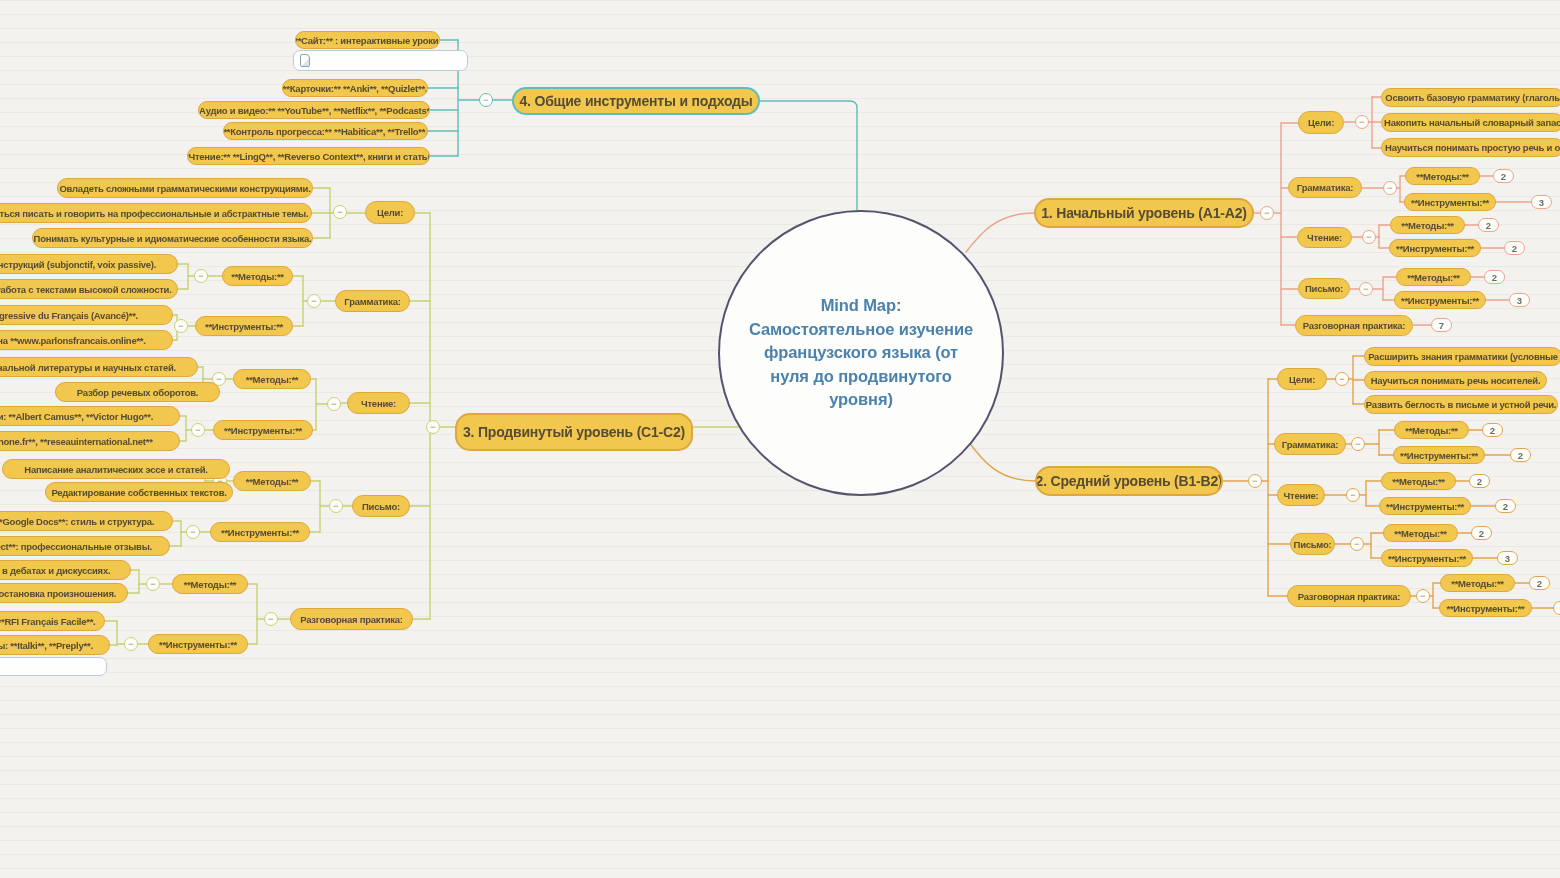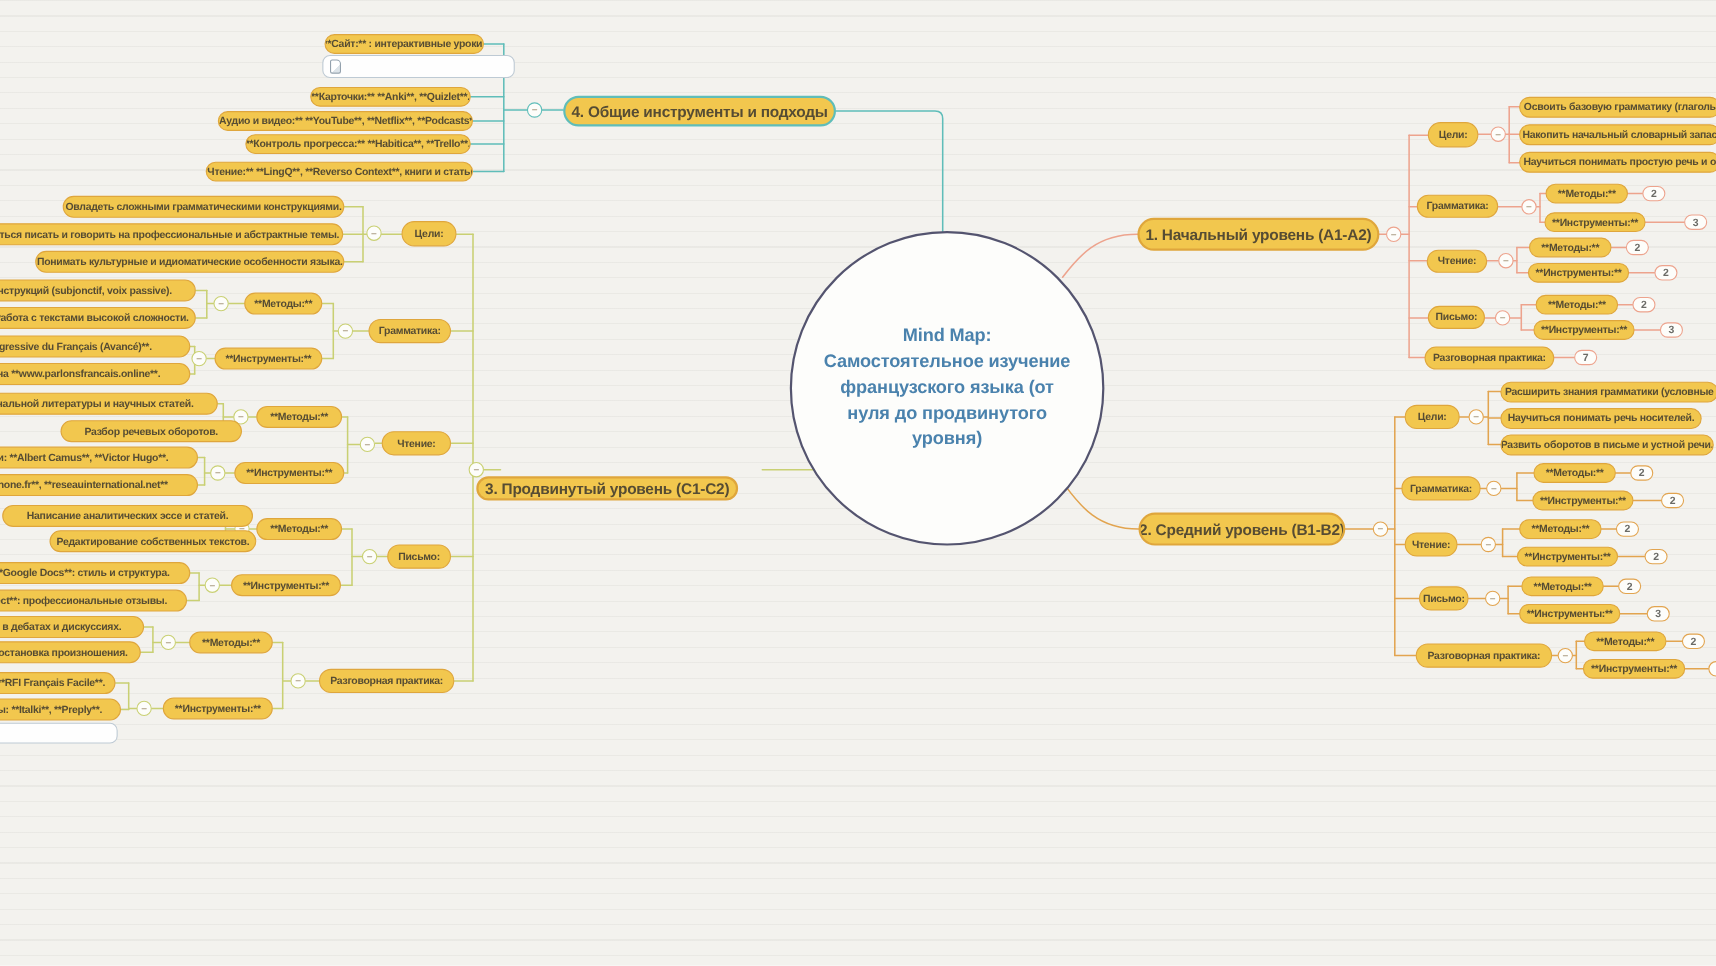--- a/index.html
+++ b/index.html
@@ -334,21 +334,21 @@
       <div class="node collapse" style="left: 1335px; top: 372px; width: 14px; height: 14px; border-color: rgb(226, 164, 79);">
         <span>−</span>
       </div>
       <div class="node pill" style="left: 1364px; top: 347px; width: 198px; height: 19px;">
         <span>Расширить знания грамматики (условные</span>
       </div>
       <div class="node pill" style="left: 1364px; top: 371px; width: 183px; height: 19px;">
         <span>Научиться понимать речь носителей.</span>
       </div>
       <div class="node pill" style="left: 1364px; top: 395px; width: 194px; height: 19px;">
-        <span>Развить оборотов в письме и устной речи.</span>
+        <span>Развить беглость в письме и устной речи.</span>
       </div>
       <div class="node pill" style="left: 1274px; top: 433px; width: 72px; height: 22px;">
         <span>Грамматика:</span>
       </div>
       <div class="node collapse" style="left: 1351px; top: 437px; width: 14px; height: 14px; border-color: rgb(226, 164, 79);">
         <span>−</span>
       </div>
       <div class="node pill" style="left: 1394px; top: 421px; width: 75px; height: 18px;">
         <span>**Методы:**</span>
       </div>
@@ -406,21 +406,21 @@
       <div class="node pill" style="left: 1440px; top: 574px; width: 75px; height: 18px;">
         <span>**Методы:**</span>
       </div>
       <div class="node badge" style="left: 1529px; top: 576px; width: 21px; height: 14px; border-color: rgb(226, 164, 79);">
         <span>2</span>
       </div>
       <div class="node pill" style="left: 1439px; top: 599px; width: 93px; height: 18px;">
         <span>**Инструменты:**</span>
       </div>
       <div class="node badge" style="left: 1553px; top: 601px; width: 21px; height: 14px; border-color: rgb(226, 164, 79);"></div>
-      <div class="node main" style="left: 433px; top: 413px; width: 238px; height: 22px; margin-top: 20px;">
+      <div class="node main" style="left: 455px; top: 413px; width: 238px; height: 38px;">
         <span>3. Продвинутый уровень (C1-C2)</span>
       </div>
       <div class="node collapse" style="left: 426px; top: 420px; width: 14px; height: 14px; border-color: rgb(201, 208, 115);">
         <span>−</span>
       </div>
       <div class="node pill" style="left: 365px; top: 201px; width: 50px; height: 23px;">
         <span>Цели:</span>
       </div>
       <div class="node collapse" style="left: 333px; top: 205px; width: 14px; height: 14px; border-color: rgb(201, 208, 115);">
         <span>−</span>

